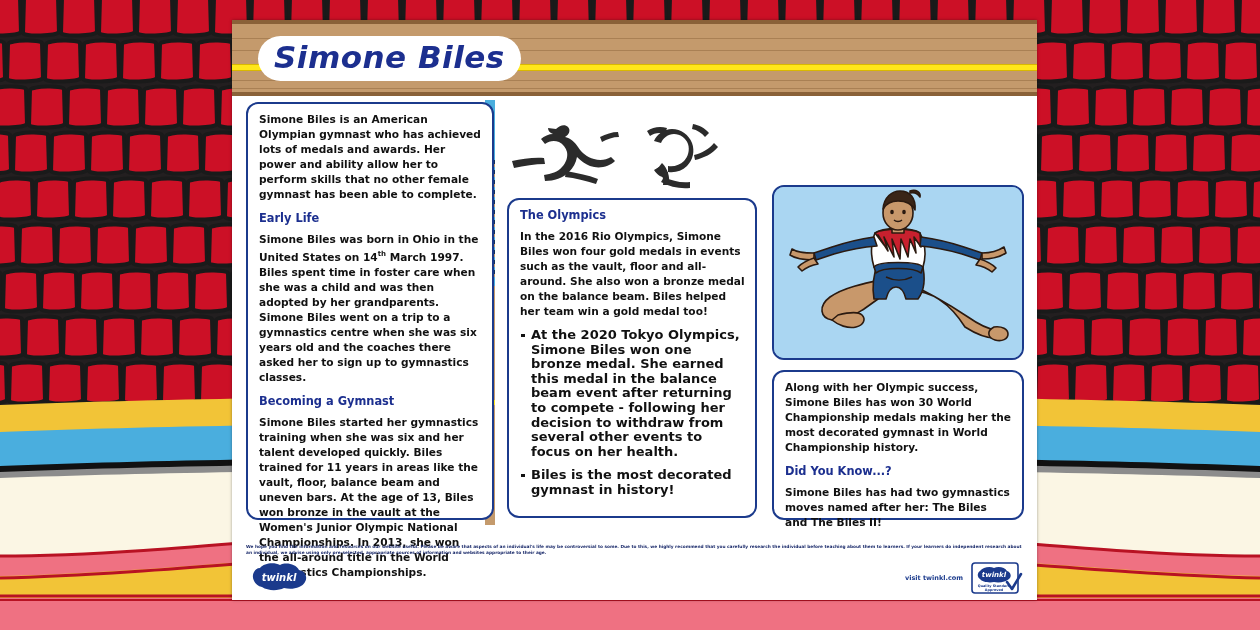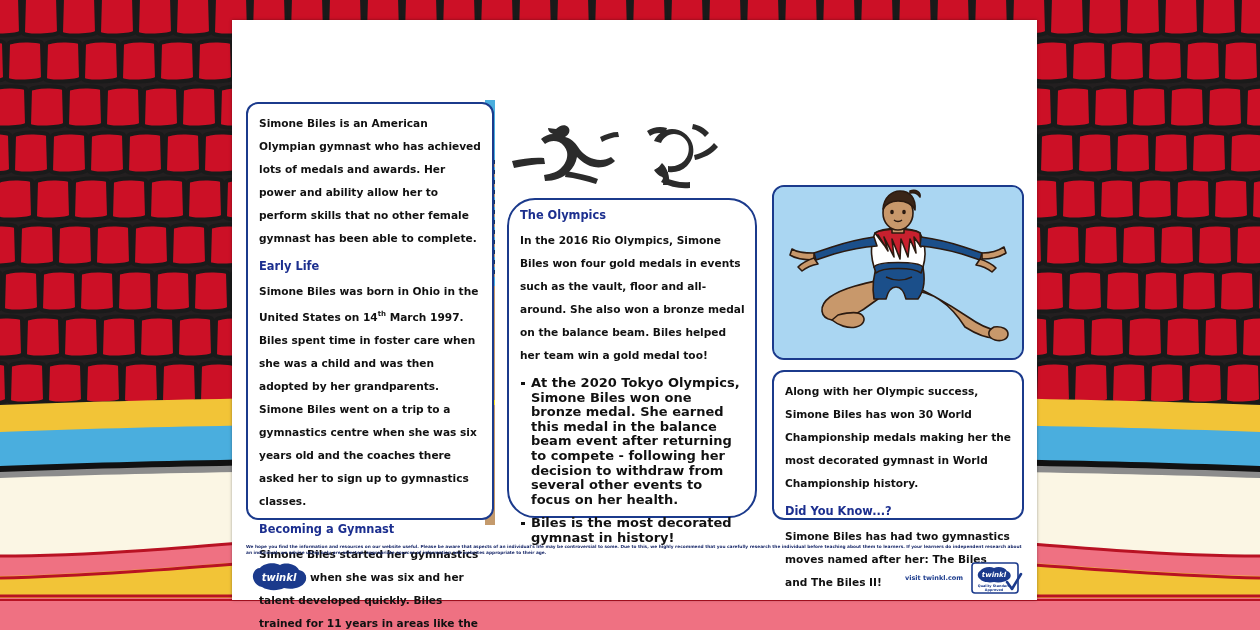--- a/index.html
+++ b/index.html
@@ -75,34 +75,34 @@
   .card {
     position: absolute;
     background: #ffffff;
     border: 2px solid #1b3a8c;
     border-radius: 12px;
   }
 
   
   #col-left { left: 14px; top: 2px; width: 248px; height: 418px; padding: 8px 10px 6px 11px; }
   
-  #col-mid  { left: 275px; top: 98px; width: 250px; height: 320px; padding: 8px 10px 6px 11px; border-radius: 28px; }
+  #col-mid  { left: 275px; top: 98px; width: 250px; height: 320px; padding: 8px 10px 6px 11px; }
   
   #img-box {
     position: absolute; left: 540px; top: 85px; width: 252px; height: 175px;
     background: #aad6f2; border: 2px solid #1b3a8c; border-radius: 12px;
     overflow: hidden;
   }
   
   #col-right { left: 540px; top: 270px; width: 252px; height: 150px; padding: 8px 10px 6px 11px; }
 
   .p {
     font-family: "DejaVu Sans", sans-serif;
     font-size: 10.6px;
-    line-height: 23px;
+    line-height: 15px;
     color: #111111;
     font-weight: 600;
     margin-bottom: 9px;
   }
   .p:last-child { margin-bottom: 13px; }
   .h {
     font-family: "DejaVu Sans", sans-serif;
     font-size: 11.4px;
     line-height: 15px;
     font-weight: bold;
@@ -835,20 +835,30 @@
     <path d="M0,556 C180,556 420,520 630,518 C840,520 1080,556 1260,556" fill="none" stroke="#b81223" stroke-width="3"></path>
     <path d="M0,578 C180,574 420,543 630,541 C840,543 1080,574 1260,578" fill="none" stroke="#b81223" stroke-width="3"></path>
     <path d="M0,596 L1260,596" fill="none" stroke="#b81223" stroke-width="3"></path>
     <rect x="0" y="598" width="1260" height="32" fill="#ef7182"></rect>
     <path d="M0,600 L1260,600" stroke="#b81223" stroke-width="2" fill="none"></path>
   </svg>
 </div>
 
 <div id="page">
 
+  <div id="banner">
+    <div class="woodline" style="top:14px"></div>
+    <div class="woodline" style="top:26px"></div>
+    <div class="woodline" style="top:56px"></div>
+    <div class="woodline" style="top:64px"></div>
+    <div class="stripe"></div>
+    <div id="title-wrap">
+      <div id="page-title">Simone Biles</div>
+    </div>
+  </div>
 
   <div id="content">
 
     <div id="spine">
       <svg width="10" height="425" viewBox="0 0 10 425" preserveAspectRatio="none">
         <rect x="0" y="0" width="10" height="186" fill="#4aaede"></rect>
         <rect x="0" y="186" width="10" height="239" fill="#c49a6c"></rect>
         <g fill="#16335e">
           <rect x="0" y="60" width="10" height="4"></rect>
             <rect x="0" y="70" width="10" height="4"></rect>

